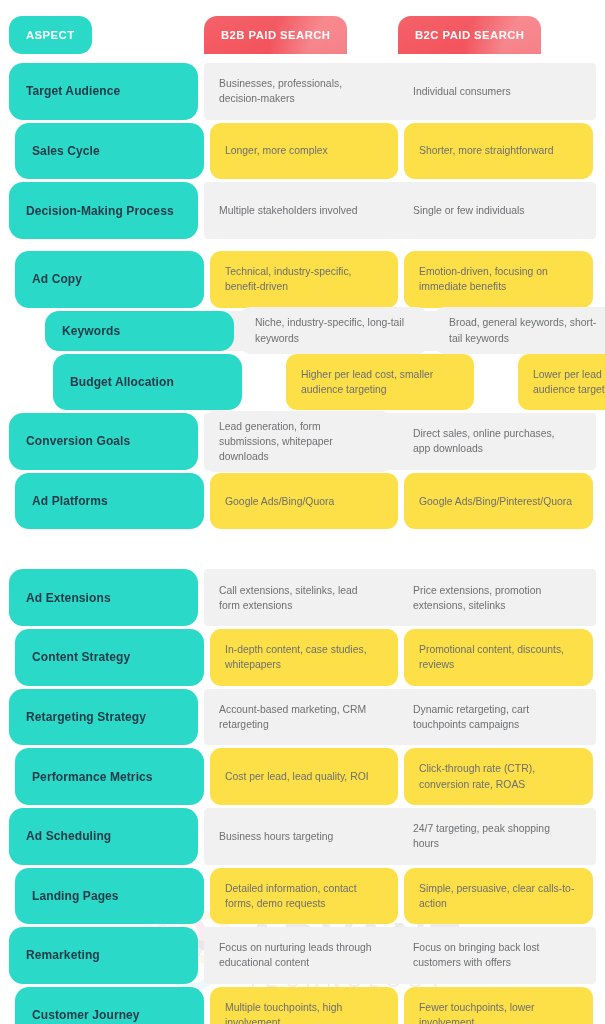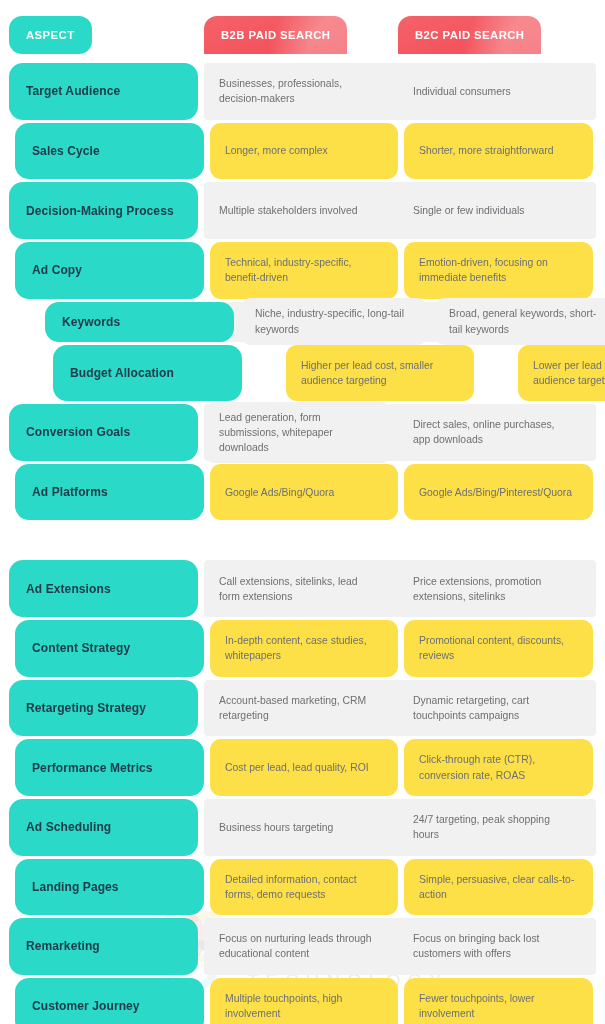--- a/index.html
+++ b/index.html
@@ -207,21 +207,21 @@
         <div class="cell c-aspect">
           <div class="aspect-cell">Sales Cycle</div>
         </div>
         <div class="cell c-b2b">
           <div class="val-cell plain">Longer, more complex</div>
         </div>
         <div class="cell c-b2c">
           <div class="val-cell plain">Shorter, more straightforward</div>
         </div>
       </div>
-      <div class="row body shaded" style="height: 56.625px; margin-bottom: 3px;">
+      <div class="row body shaded" style="height: 56.625px; margin-bottom: 12px;">
         <div class="band"></div>
         <div class="cell c-aspect">
           <div class="aspect-cell">Decision-Making Process</div>
         </div>
         <div class="cell c-b2b">
           <div class="val-cell shade">Multiple stakeholders involved</div>
         </div>
         <div class="cell c-b2c">
           <div class="val-cell shade">Single or few individuals</div>
         </div>

